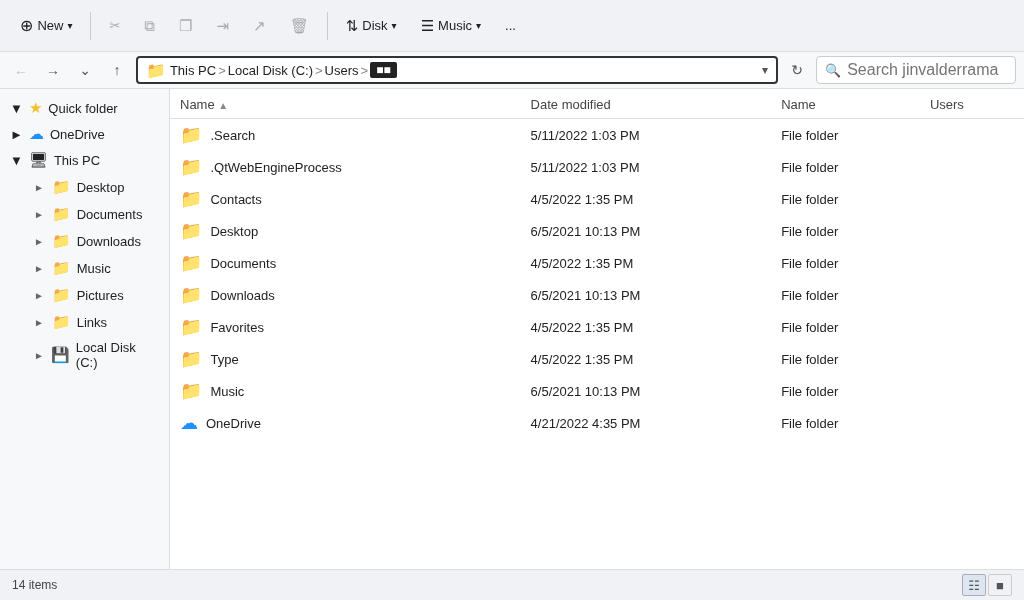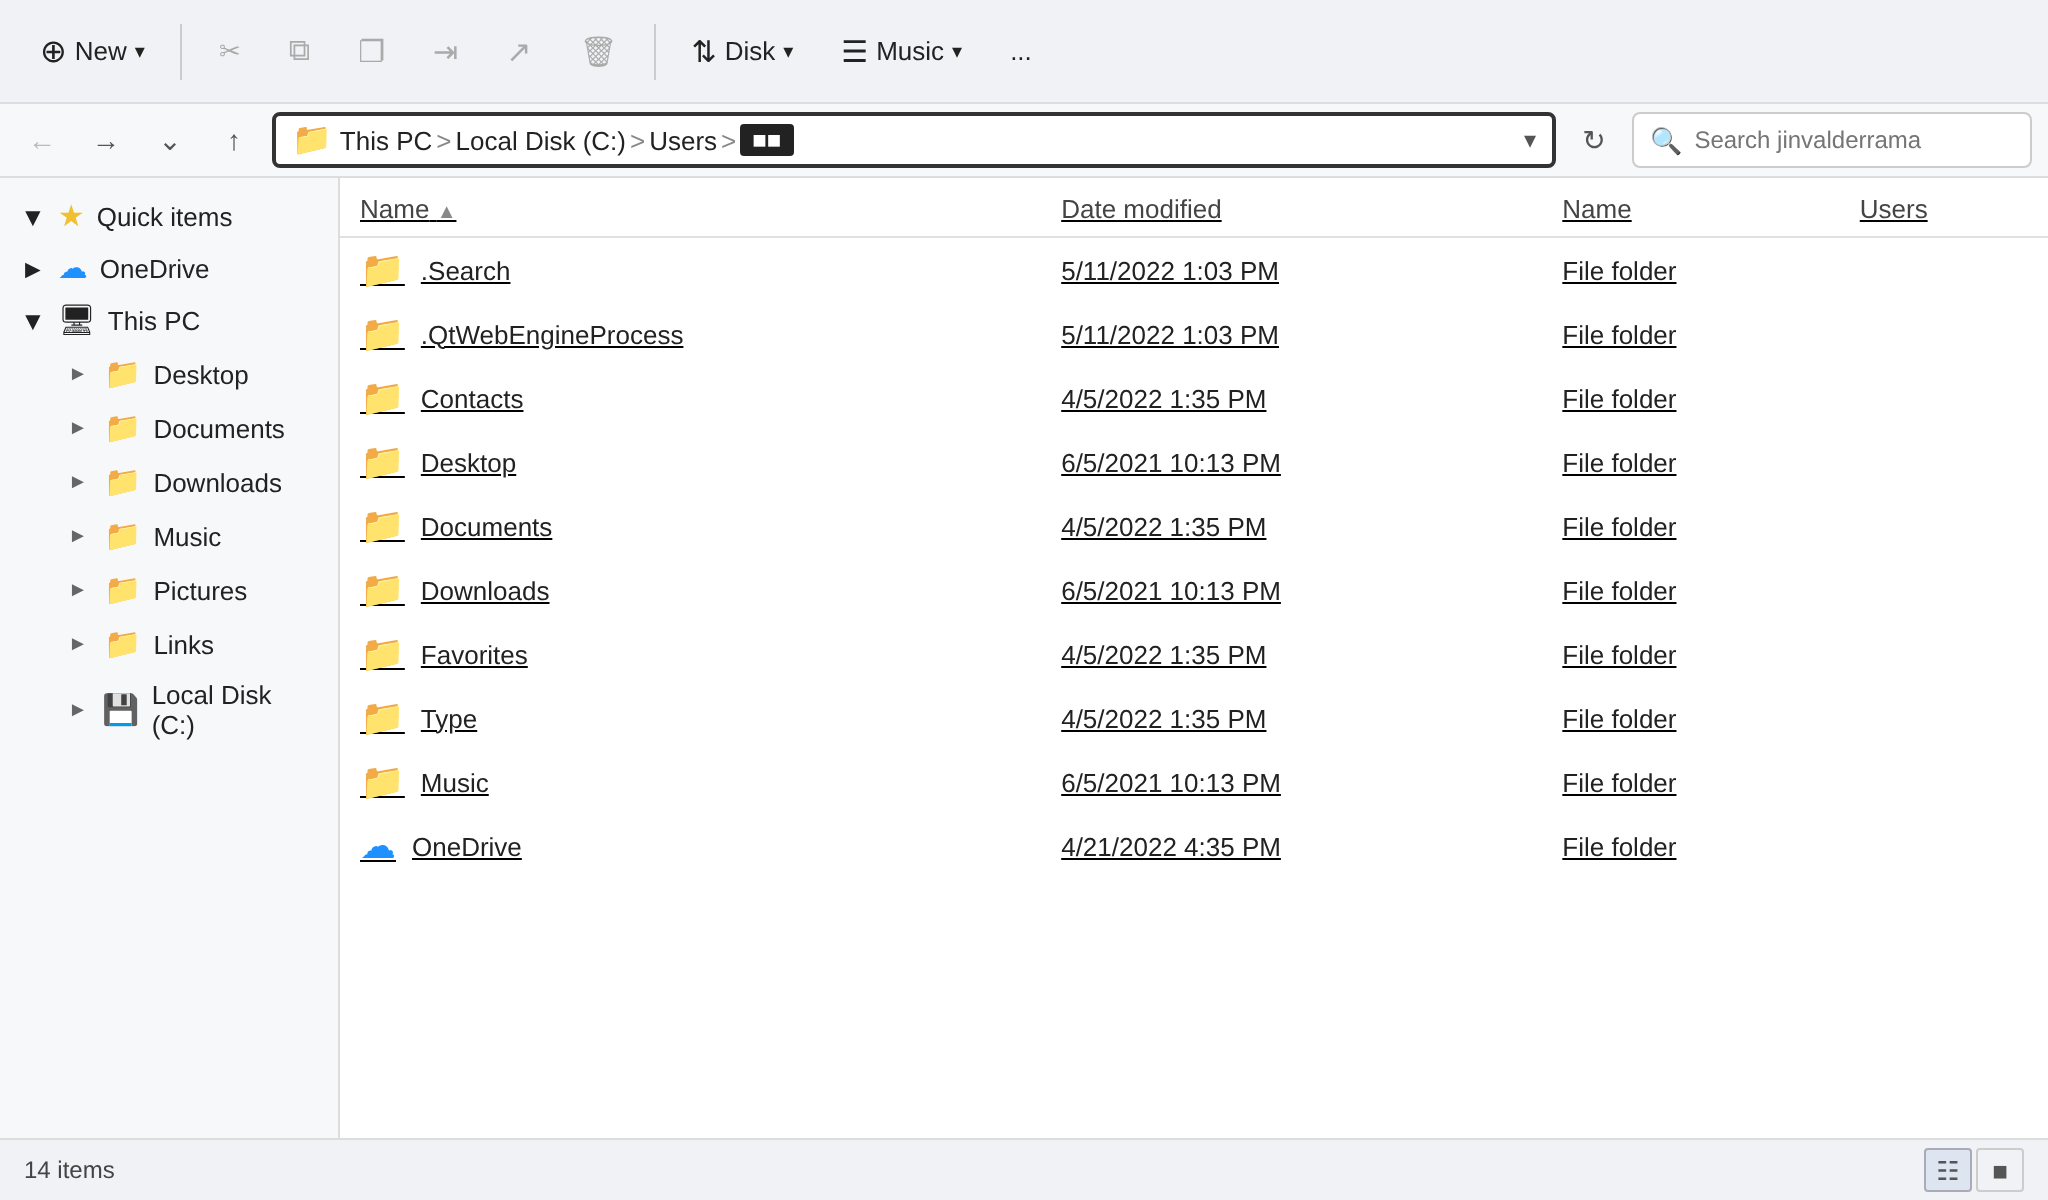--- a/index.html
+++ b/index.html
@@ -55,21 +55,21 @@
     }
     .refresh-btn {
       width: 26px; height: 26px; background: transparent; border: none; cursor: pointer;
       border-radius: 4px; font-size: 14px; color: #555; display: flex; align-items: center; justify-content: center;
     }
     #search-box {
       display: flex; align-items: center;
       background: white; border: 1px solid #ccc; border-radius: 4px;
       padding: 3px 8px; width: 200px; gap: 6px; height: 28px;
     }
-    #search-box input { border: none; outline: none; font-size: 12px; width: 100%; background: transparent; }
+    #search-box input { border: none; outline: none; font-size: 16px; width: 100%; background: transparent; }
 
     
     #main {
       display: flex; flex: 1; overflow: hidden;
     }
 
     
     #sidebar {
       width: 170px; min-width: 170px;
       background: #f7f8fa; border-right: 1px solid #ddd;
@@ -90,21 +90,21 @@
     
     #sidebar::-webkit-scrollbar { width: 6px; }
     #sidebar::-webkit-scrollbar-thumb { background: #ccc; border-radius: 3px; }
 
     
     #content {
       flex: 1; overflow: auto; background: white;
     }
 
     
-    .file-table { width: 100%; border-collapse: collapse; text-decoration: underline; }
+    .file-table { width: 100%; border-collapse: collapse; }
     .file-table th {
       text-align: left; padding: 8px 10px 6px;
       font-weight: 500; color: #444; border-bottom: 1px solid #e0e0e0;
       position: sticky; top: 0; background: white; font-size: 13px;
     }
     .file-table th .sort-arrow { font-size: 10px; color: #888; }
     .file-table td { padding: 5px 10px; font-size: 13px; color: #222; white-space: nowrap; }
     .file-name-cell { display: flex; align-items: center; gap: 8px; }
 
     
@@ -197,21 +197,21 @@
   </div>
 </div>
 
 <div id="main">
 
   <div id="sidebar">
 
     <div class="sidebar-section-header">
       <span class="chevron">▼</span>
       <span style="color:#f0c030;font-size:15px;">★</span>
-      <span>Quick items</span>
+      <span>Quick folder</span>
     </div>
 
     <div class="sidebar-section-header">
       <span class="chevron">►</span>
       <span style="color:#1e90ff;font-size:15px;">☁</span>
       <span>OneDrive</span>
     </div>
 
     <div class="sidebar-section-header">
       <span class="chevron">▼</span>

